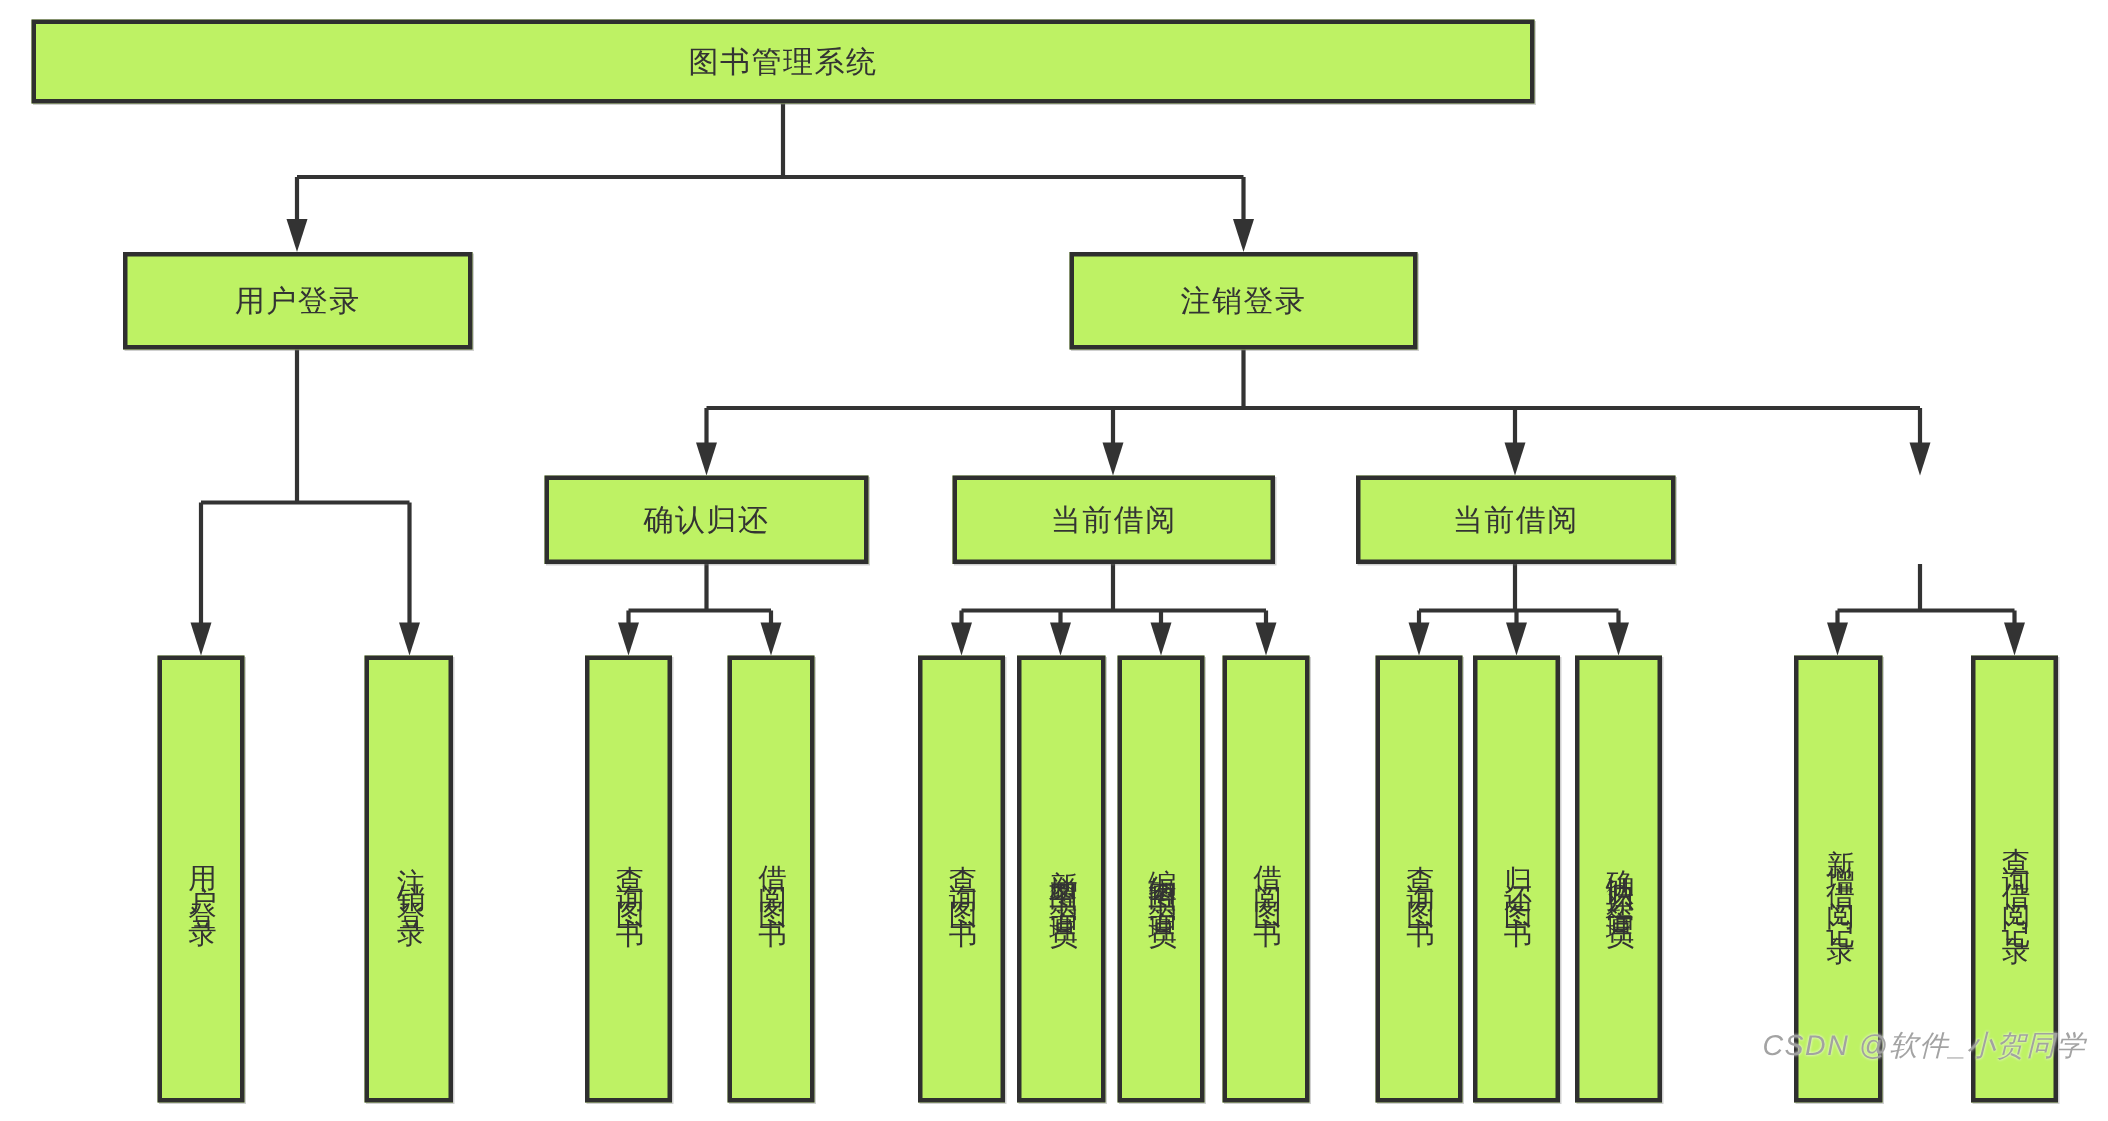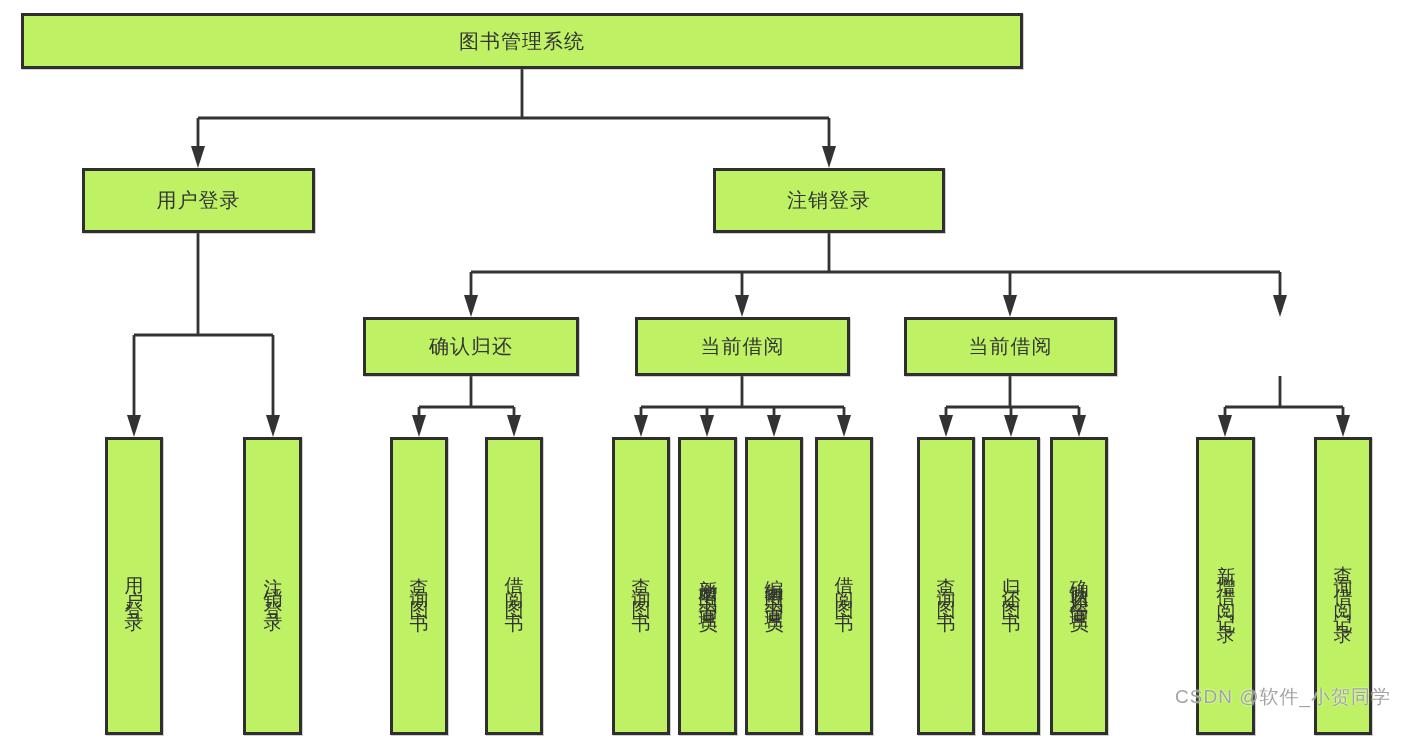--- a/index.html
+++ b/index.html
@@ -44,20 +44,21 @@
   .watermark {
     position: absolute;
     top: 684px;
     right: 14px;
     font-size: 19px;
     letter-spacing: 1px;
     color: rgba(158,158,158,0.95);
     text-shadow: 0 0 2px #ffffff;
     white-space: nowrap;
     z-index: 5;
+    font-style: italic;
   }
 </style>
 </head>
 <body>
 
 <div class="canvas">
 
   <svg class="connectors" viewBox="0 0 1405 747" xmlns="http://www.w3.org/2000/svg">
     <g stroke="#333333" stroke-width="2.8" fill="none">
 

